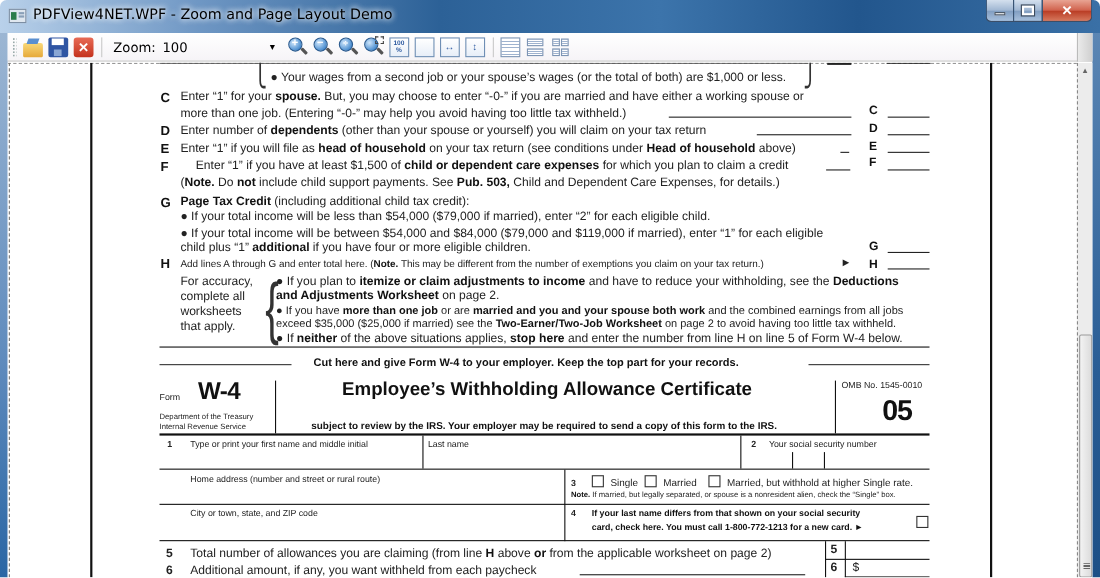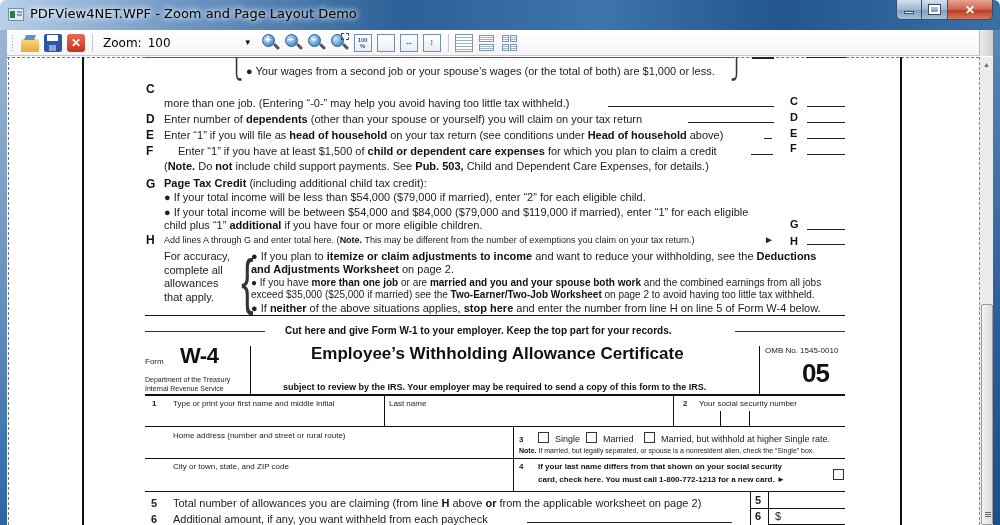--- a/index.html
+++ b/index.html
@@ -200,20 +200,21 @@
   <div class="page">
 
     <div class="hline" style="left:145px;top:57px;width:590px;background:#555;"></div>
     <div class="fill" style="left:752px;top:57px;width:22px;height:2px;"></div>
     <div class="fill" style="left:806px;top:57px;width:40px;"></div>
     <div class="brace" style="left:226px;top:42px;font-size:28px;">⎩</div>
     <div class="abs t11" style="left:246px;top:65px;">● <span>Your wages from a second job or your spouse’s wages (or the total of both) are $1,000 or less.</span></div>
     <div class="brace" style="left:726px;top:42px;font-size:28px;">⎭</div>
 
     <div class="abs ltr" style="left:146px;top:82px;">C</div>
+    <div class="abs t11" style="left:164px;top:82px;"><span>Enter “1” for your </span><b>spouse.</b><span> But, you may choose to enter “-0-” if you are married and have either a working spouse or</span></div>
     <div class="abs t11" style="left:164px;top:97px;">more than one job. (Entering “-0-” may help you avoid having too little tax withheld.)</div>
     <div class="fill" style="left:608px;top:106px;width:166px;"></div>
     <div class="abs ltr" style="left:790px;top:95px;font-size:11px;">C</div>
     <div class="fill" style="left:807px;top:106px;width:38px;"></div>
 
     <div class="abs ltr" style="left:146px;top:112px;">D</div>
     <div class="abs t11" style="left:164px;top:113px;"><span>Enter number of </span><b>dependents</b><span> (other than your spouse or yourself) you will claim on your tax return</span></div>
     <div class="fill" style="left:688px;top:122px;width:86px;"></div>
     <div class="abs ltr" style="left:790px;top:111px;font-size:11px;">D</div>
     <div class="fill" style="left:807px;top:122px;width:38px;"></div>
@@ -241,33 +242,33 @@
 
     <div class="abs ltr" style="left:146px;top:233px;">H</div>
     <div class="abs t9" style="left:164px;top:235px;"><span>Add lines A through G and enter total here. (</span><b>Note.</b><span> This may be different from the number of exemptions you claim on your tax return.)</span></div>
     <div class="abs t10" style="left:764px;top:234px;">►</div>
     <div class="abs ltr" style="left:790px;top:235px;font-size:11px;">H</div>
     <div class="fill" style="left:807px;top:244px;width:38px;"></div>
 
     <div class="abs t11" style="left:164px;top:250px;line-height:13.5px;">
       <div>For accuracy,</div>
       <div>complete all</div>
-      <div>allowances</div>
+      <div>worksheets</div>
       <div>that apply.</div>
     </div>
     <div class="brace" style="left:237px;top:250px;font-size:62px;line-height:62px;">{</div>
-    <div class="abs t11" style="left:251px;top:250px;">● <span>If you plan to </span><b>itemize or claim adjustments to income</b><span> and want to reduce your withholding, see the </span><b>Deductions</b></div>
+    <div class="abs t11" style="left:251px;top:250px;">● <span>If you plan to </span><b>itemize or claim adjustments to income</b><span> and have to reduce your withholding, see the </span><b>Deductions</b></div>
     <div class="abs t11" style="left:251px;top:263px;"><b>and Adjustments Worksheet</b><span> on page 2.</span></div>
     <div class="abs t10" style="left:251px;top:277px;">● <span>If you have </span><b>more than one job</b><span> or are </span><b>married and you and your spouse both work</b><span> and the combined earnings from all jobs</span></div>
     <div class="abs t10" style="left:251px;top:289px;"><span>exceed $35,000 ($25,000 if married) see the </span><b>Two-Earner/Two-Job Worksheet</b><span> on page 2 to avoid having too little tax withheld.</span></div>
     <div class="abs t11" style="left:251px;top:302px;">● <span>If </span><b>neither</b><span> of the above situations applies, </span><b>stop here</b><span> and enter the number from line H on line 5 of Form W-4 below.</span></div>
     <div class="hline" style="left:145px;top:315px;width:700px;"></div>
 
     <div class="hline" style="left:145px;top:331px;width:120px;background:#333;"></div>
-    <div class="abs t10" style="left:285px;top:325px;font-weight:bold;color:#111;">Cut here and give Form W-1 to your employer. Keep the top part for your records.</div>
+    <div class="abs t10" style="left:285px;top:325px;font-weight:bold;color:#111;">Cut here and give Form W-4 to your employer. Keep the top part for your records.</div>
     <div class="hline" style="left:735px;top:331px;width:110px;background:#333;"></div>
 
     <div class="abs t8" style="left:145px;top:357px;">Form</div>
     <div class="abs w4" style="left:180px;top:343px;">W-4</div>
     <div class="abs t7" style="left:145px;top:376px;">Department of the Treasury</div>
     <div class="abs t7" style="left:145px;top:385px;">Internal Revenue Service</div>
     <div class="vline" style="left:250px;top:346px;height:48px;"></div>
     <div class="abs big-title" style="left:311px;top:344px;">Employee’s Withholding Allowance Certificate</div>
     <div class="abs t9" style="left:283px;top:382px;font-weight:bold;color:#111;">subject to review by the IRS. Your employer may be required to send a copy of this form to the IRS.</div>
     <div class="vline" style="left:759px;top:346px;height:48px;"></div>

